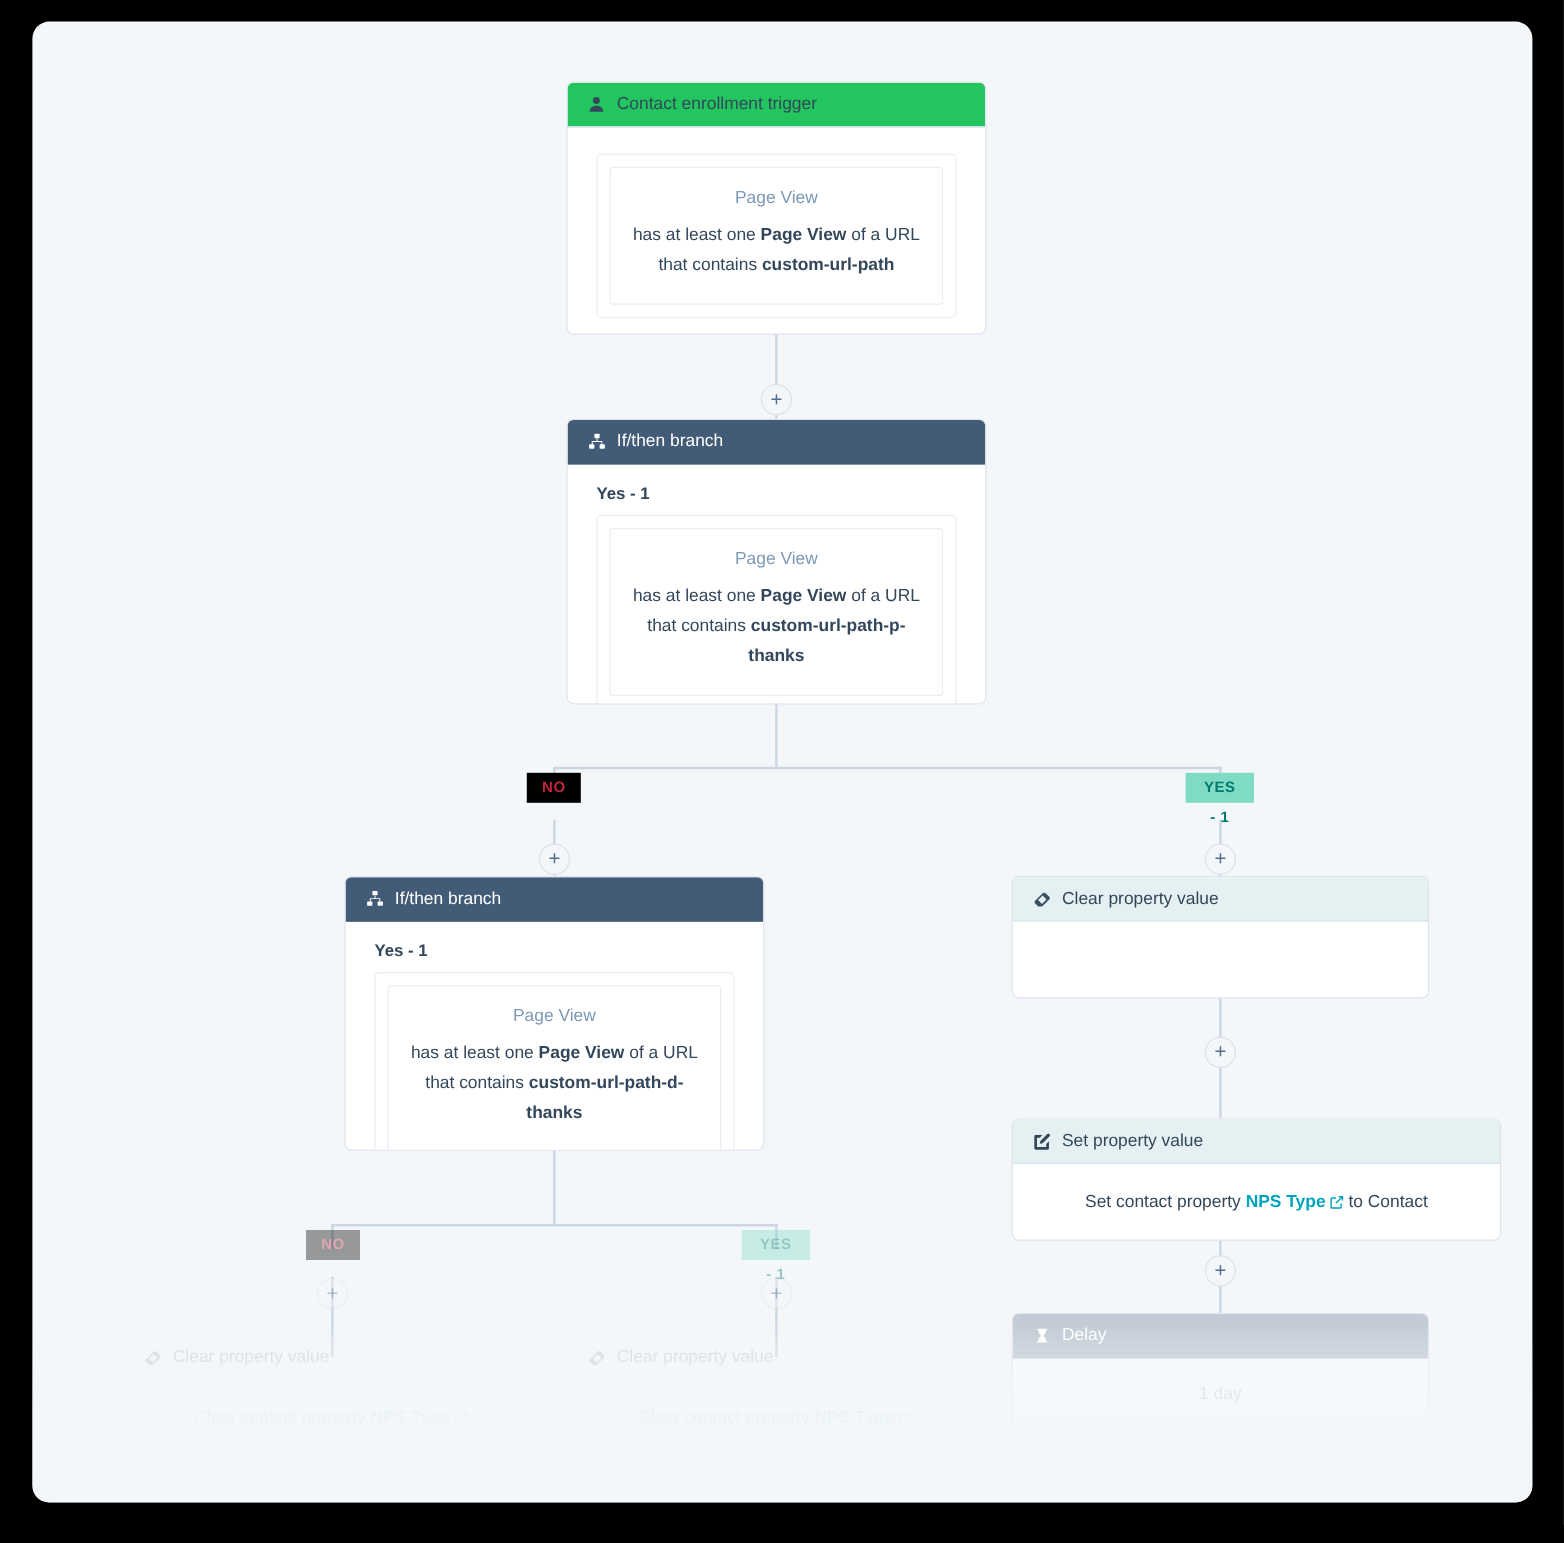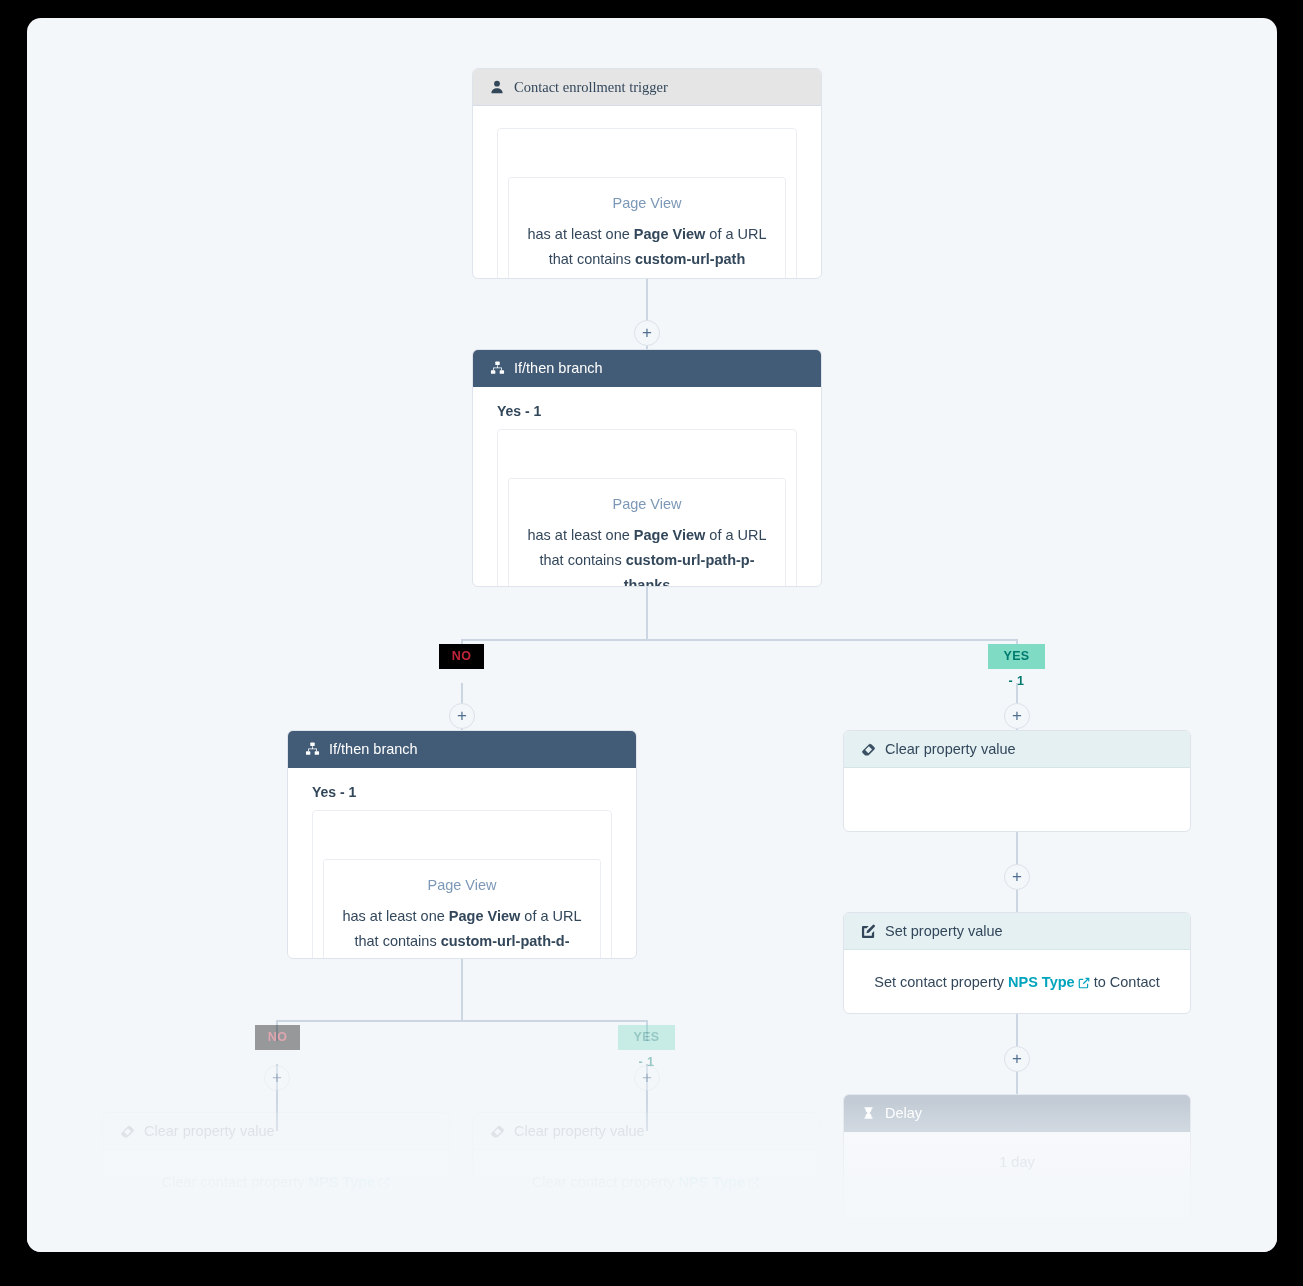--- a/index.html
+++ b/index.html
@@ -80,39 +80,38 @@
     align-items: center;
     justify-content: center;
     width: 16px;
     height: 16px;
   }
   .node-body {
     padding: 22px 24px 24px 24px;
     box-sizing: border-box;
   }
   
-  .hdr-trigger { background: #e5e5e5; color: #33475b; border-bottom-color: #d3dce8; font-family: Liberation Serif, serif; }
+  .hdr-trigger { background: #22c55e; color: #33475b; border-bottom-color: #d3dce8; }
   .hdr-branch  { background: #425b76; color: #ffffff; border-bottom-color: #425b76; }
   .hdr-action  { background: #e4f0f2; color: #33475b; border-bottom-color: #d6e5e8; }
   .hdr-delay   { background: #c3ccd6; color: #ffffff; border-bottom-color: #c3ccd6; }
 
   
   .filter-outer {
     border: 1px solid #eaeef2;
     border-radius: 4px;
     padding: 10px;
     background: #ffffff;
   }
   .filter-inner {
     border: 1px solid #eaeef2;
     border-radius: 3px;
     padding: 17px 14px 19px 14px;
     text-align: center;
     background: #ffffff;
-    margin-top: 38px;
   }
   .filter-title {
     color: #7c98b6;
     font-size: 14.5px;
     margin-bottom: 11px;
   }
   .filter-text {
     color: #33475b;
     font-size: 14.5px;
     line-height: 25px;
@@ -306,21 +305,21 @@
       <div class="node-header hdr-action">
         <span class="hicon">
           <svg width="15" height="15" viewBox="0 0 16 16" fill="#33475b">
             <path d="M9.6 1.4 1.7 9.3a1.6 1.6 0 0 0 0 2.3l2.8 2.8h3.4l6.4-6.4a1.6 1.6 0 0 0 0-2.3l-3-3a1.6 1.6 0 0 0-2.3 0zM4.4 8.6l4-4 3.4 3.4-4 4z" opacity="0.95"></path>
           </svg>
         </span>
         <span>Clear property value</span>
       </div>
     </div>
 
-    <div class="node" style="left:816px; top:894px; width:348px; height:102px;">
+    <div class="node" style="left:816px; top:914px; width:408px; height:102px;">
       <div class="node-header hdr-action">
         <span class="hicon">
           <svg width="15" height="15" viewBox="0 0 16 16" fill="#33475b">
             <path d="M1 3.2a1.2 1.2 0 0 1 1.2-1.2h6L6 4.4H3.4v8.2h8.2V9.9l2.4-2.4v6.3A1.2 1.2 0 0 1 12.8 15H2.2A1.2 1.2 0 0 1 1 13.8z"></path>
             <path d="M14.6 1.3a1.2 1.2 0 0 1 0 1.7l-6.2 6.2-2.6.6.6-2.6 6.2-6.2a1.2 1.2 0 0 1 1.7 0z"></path>
           </svg>
         </span>
         <span>Set property value</span>
       </div>
       <div class="node-body" style="padding:21px 20px;">

